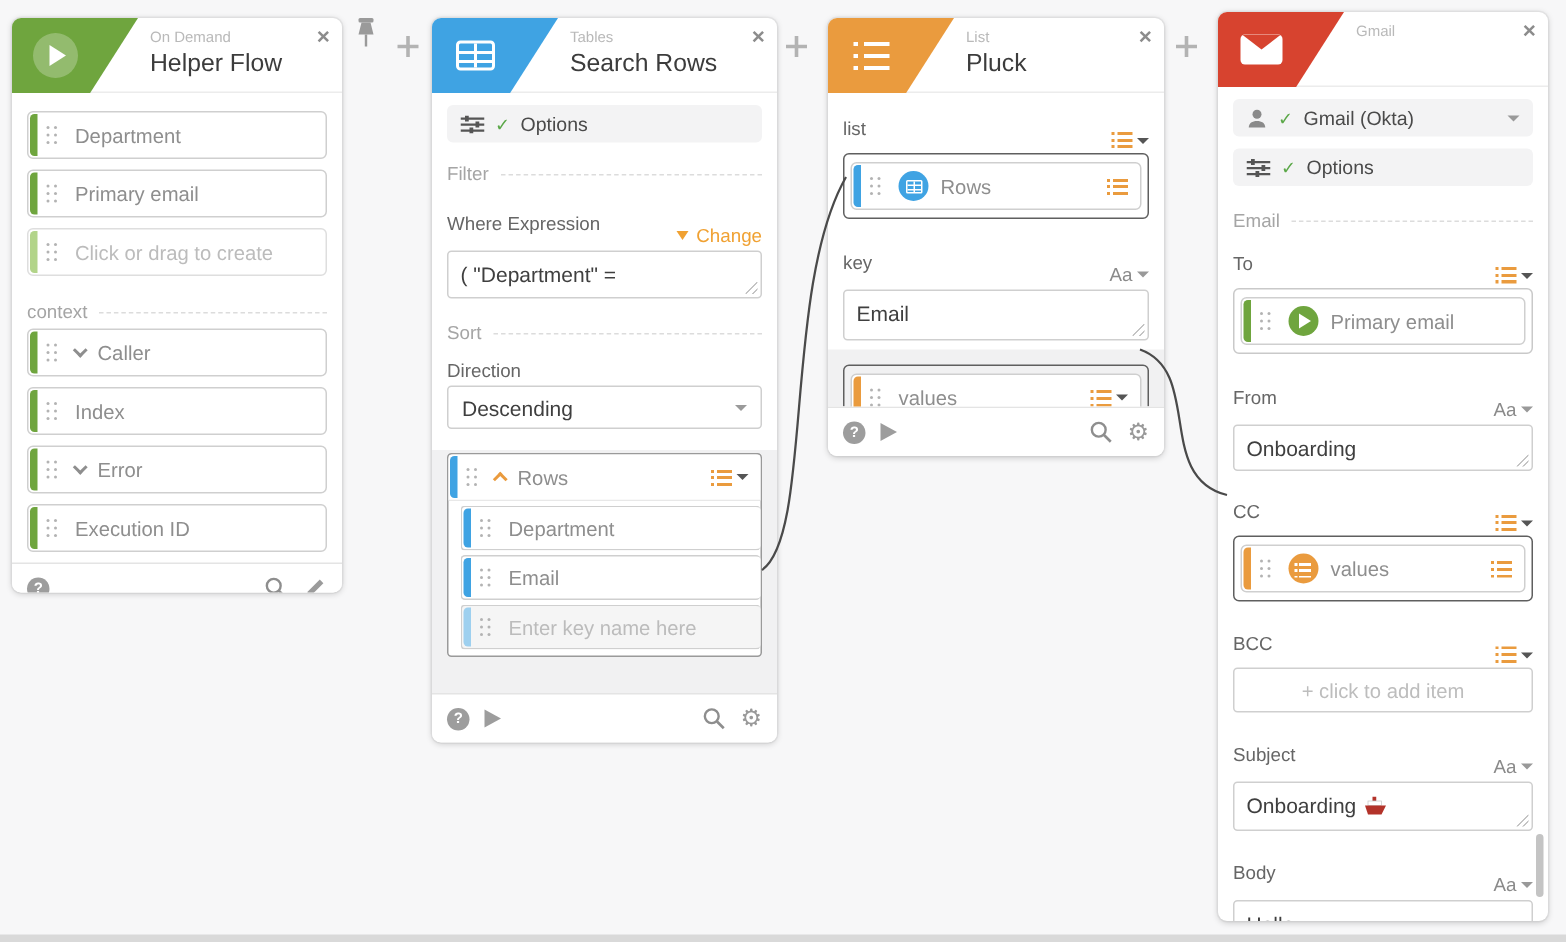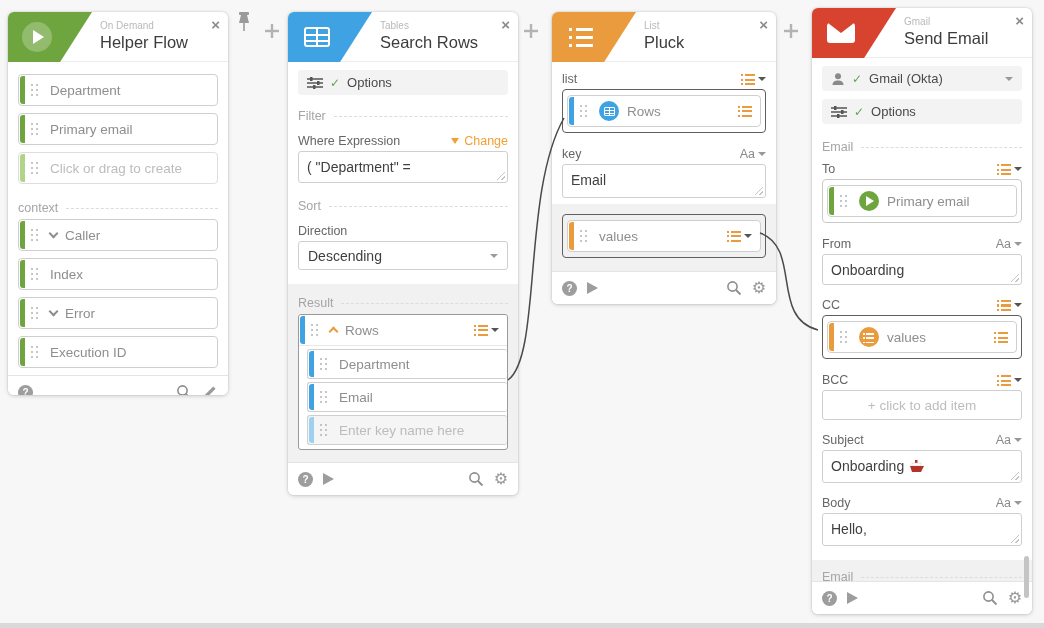--- a/index.html
+++ b/index.html
@@ -38,21 +38,21 @@
   .bar { margin:8px 10px 0; background:#f3f3f4; border-radius:4px; height:25px;
     display:flex; align-items:center; gap:7px; padding:0 9px; font-size:13px; color:#4a4a4a; flex:0 0 auto; }
   .check { color:#5aa747; font-size:12px; font-weight:bold; }
   .barcaret { margin-left:auto; }
   
   .dashlbl { display:flex; align-items:center; font-size:12.5px; color:#a5a5a5; margin:10px 10px 4px; flex:0 0 auto; }
   .dashlbl .dash { flex:1; border-top:1px dashed #dcdcdc; margin-left:8px; }
   
   .lblrow { display:flex; align-items:center; font-size:12.5px; color:#666;
     margin:7px 10px 3px; flex:0 0 auto; }
-  .lblrow .rt { margin-left:auto; display:flex; align-items:center; gap:3px; }
+  .lblrow .rt { margin-left:auto; display:flex; align-items:center; gap:3px;margin-top:16px; }
   .aa { font-size:12.5px; color:#8a8a8a; }
   .caret { width:0; height:0; border-left:4px solid transparent; border-right:4px solid transparent; border-top:4px solid #555; display:inline-block; }
   .caret.lt { border-top-color:#999; }
   .ham { width:14px; height:11px; display:inline-block;
     background:repeating-linear-gradient(to bottom,#ea9b3e 0 2px,transparent 2px 4.5px) 4px 0/10px 11px no-repeat,
                repeating-linear-gradient(to bottom,#ea9b3e 0 2px,transparent 2px 4.5px) 0 0/2px 11px no-repeat; }
   .ham.w { background:repeating-linear-gradient(to bottom,#fff 0 2px,transparent 2px 4.5px) 3px 1px/8px 10px no-repeat,
             repeating-linear-gradient(to bottom,#fff 0 2px,transparent 2px 4.5px) 0 1px/2px 10px no-repeat; width:12px; }
   
   .chip { position:relative; border:1px solid #cfcfcf; border-radius:4px; background:#fff;
@@ -247,24 +247,20 @@
       <span class="dash"></span>
     </div>
   <div class="lblrow">
       <span>Direction</span>
     </div>
   <div class="select">
     <span>Descending</span>
     <span class="caret"></span>
   </div>
   <div class="graysec fill" style="margin-top:6px">
-    <div class="dashlbl" style="margin-top:10px">
-        <span>Result</span>
-        <span class="dash"></span>
-      </div>
     <div class="tree">
       <div class="chip" style="--c:#3fa3e3">
         <span class="dots"></span>
         <span class="chev up"></span>
         <span>Rows</span>
         <span class="rt">
             <span class="ham"></span>
             <span class="caret"></span>
           </span>
       </div>
@@ -361,21 +357,20 @@
   </div>
 </div>
 
 <div class="card" style="left:812px;top:8px;width:220px;height:606px">
   <div class="hd">
     <div class="badge" style="background:#d7432f">
       <div class="envic"></div>
     </div>
     <div class="hdtxt">
       <div class="cat">Gmail</div>
-      <div class="ttl">Send Email</div>
     </div>
     <span class="x">×</span>
   </div>
   <div class="bar">
     <svg width="14" height="14">
         <circle cx="7" cy="4.2" r="3" fill="#8a8a8a"></circle>
         <path d="M1.5 13 c0-3 2.4-4.4 5.5-4.4 s5.5 1.4 5.5 4.4 z" fill="#8a8a8a"></path>
       </svg>
     <span class="check">✓</span>
     <span>Gmail (Okta)</span>

